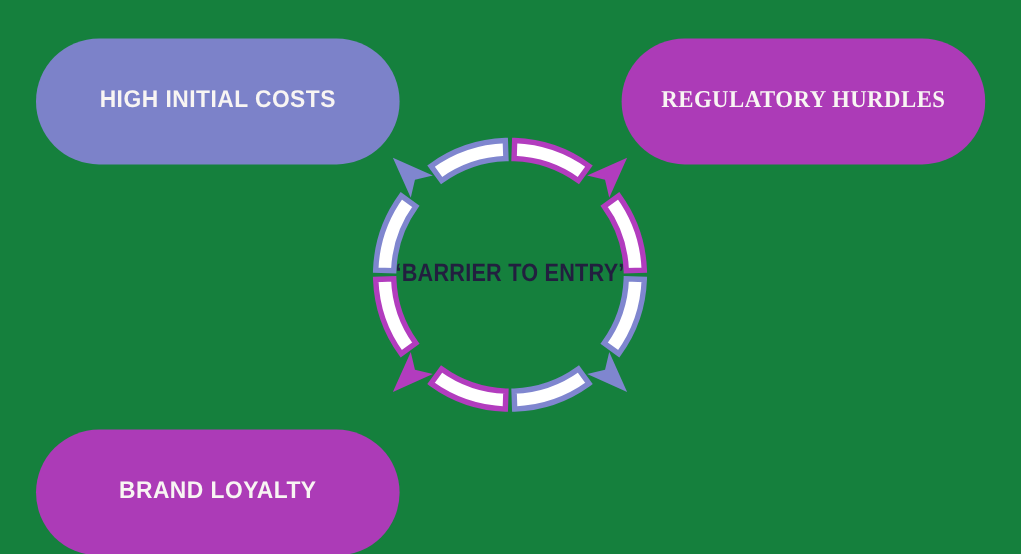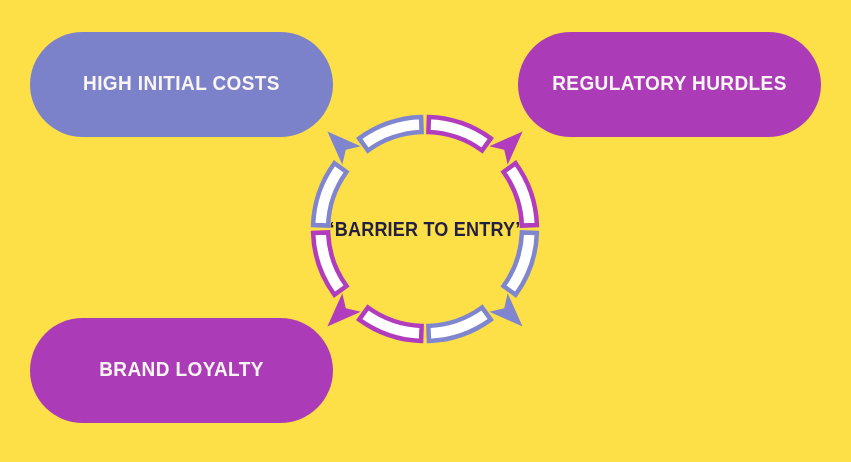--- a/index.html
+++ b/index.html
@@ -59,31 +59,31 @@
     font-weight: 700;
     letter-spacing: 0.2px;
     white-space: nowrap;
     transform: scale(0.95, 1.1);
     color: #221f3f;
   }
 </style>
 </head>
 <body>
 
-<div class="canvas" style="background-color: #fde047;">
+<div class="canvas" style="background-color: #15803d;">
 
   <div class="node node--tl" style="background-color: rgb(124, 130, 201);">
     <span class="node-label">HIGH INITIAL COSTS</span>
   </div>
 
-  <div class="node node--tr" style="background-color: rgb(172, 59, 183);">
+  <div class="node node--tr" style="background-color: rgb(172, 59, 183); font-family: Liberation Serif, serif;">
     <span class="node-label">REGULATORY HURDLES</span>
   </div>
 
-  <div class="node node--bl" style="background-color: rgb(172, 59, 183);">
+  <div class="node node--bl" style="background-color: rgb(172, 59, 183); margin-top: 40px;">
     <span class="node-label">BRAND LOYALTY</span>
   </div>
 
 
   <svg class="cycle-svg" viewBox="0 0 851 462" aria-hidden="true">
 
     <g>
       <path class="band" d="M428.9 117.1 A112 112 0 0 1 490.8 138.4 L482.0 150.5 A97 97 0 0 0 428.4 132.1 Z" stroke="#b23cbe"></path>
       <path class="band" d="M515.6 163.2 A112 112 0 0 1 536.9 225.1 L521.9 225.6 A97 97 0 0 0 503.5 172.0 Z" stroke="#b23cbe"></path>
       <path class="arrowhead" d="M522.6 131.4 L507.7 164.7 L504.2 149.8 L489.3 146.3 Z" fill="#b23cbe"></path>

